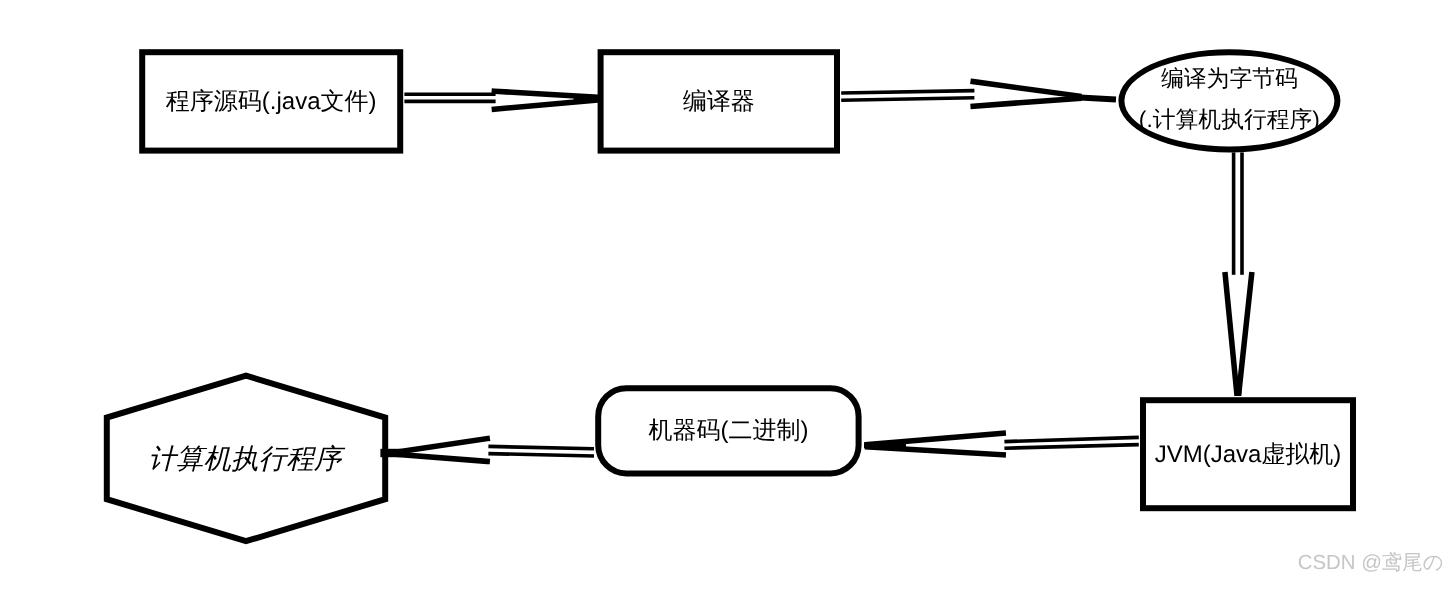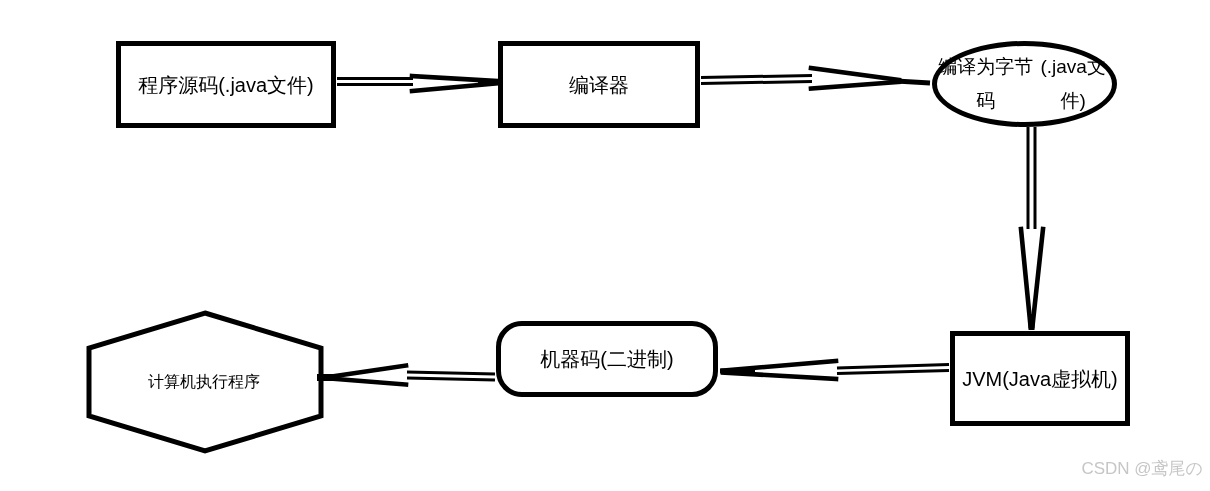--- a/index.html
+++ b/index.html
@@ -27,31 +27,32 @@
     color: #000000;
     font-size: 20px;
     line-height: 1.2;
     z-index: 2;
   }
   #node-source   { left: 116px; top: 41px;  width: 220px; height: 87px; align-items: center; }
   #node-compiler { left: 498px; top: 41px;  width: 202px; height: 87px; }
   #node-bytecode {
     left: 932px; top: 41px; width: 185px; height: 86px;
     border-radius: 50%;
+    flex-direction: column;
     font-size: 19px;
     line-height: 1.8;
   }
   #node-jvm      { left: 950px; top: 331px; width: 180px; height: 95px; }
   #node-machine  { left: 496px; top: 321px; width: 222px; height: 76px; border-radius: 26px; }
   #hexagon-svg   { position: absolute; left: 84px; top: 308px; width: 244px; height: 148px; z-index: 2; }
   #node-execute-label {
     position: absolute;
     left: 89px; top: 348px; width: 230px; height: 68px;
     display: flex; align-items: center; justify-content: center;
-    font-size: 16px; color: #000000; z-index: 3;
+    font-size: 23px; color: #000000; z-index: 3; font-style: italic;
   }
   #arrow-layer {
     position: absolute;
     left: 0; top: 0;
     width: 1210px; height: 491px;
     z-index: 4;
     pointer-events: none;
   }
   #arrow-layer path {
     fill: none;
@@ -77,21 +78,21 @@
   <div class="node" id="node-source">
     <span>程序源码(.java文件)</span>
   </div>
 
   <div class="node" id="node-compiler">
     <span>编译器</span>
   </div>
 
   <div class="node" id="node-bytecode">
     <span>编译为字节码</span>
-    <span>(.java文件)</span>
+    <span>(.计算机执行程序)</span>
   </div>
 
   <div class="node" id="node-jvm">
     <span>JVM(Java虚拟机)</span>
   </div>
 
   <div class="node" id="node-machine">
     <span>机器码(二进制)</span>
   </div>
 

